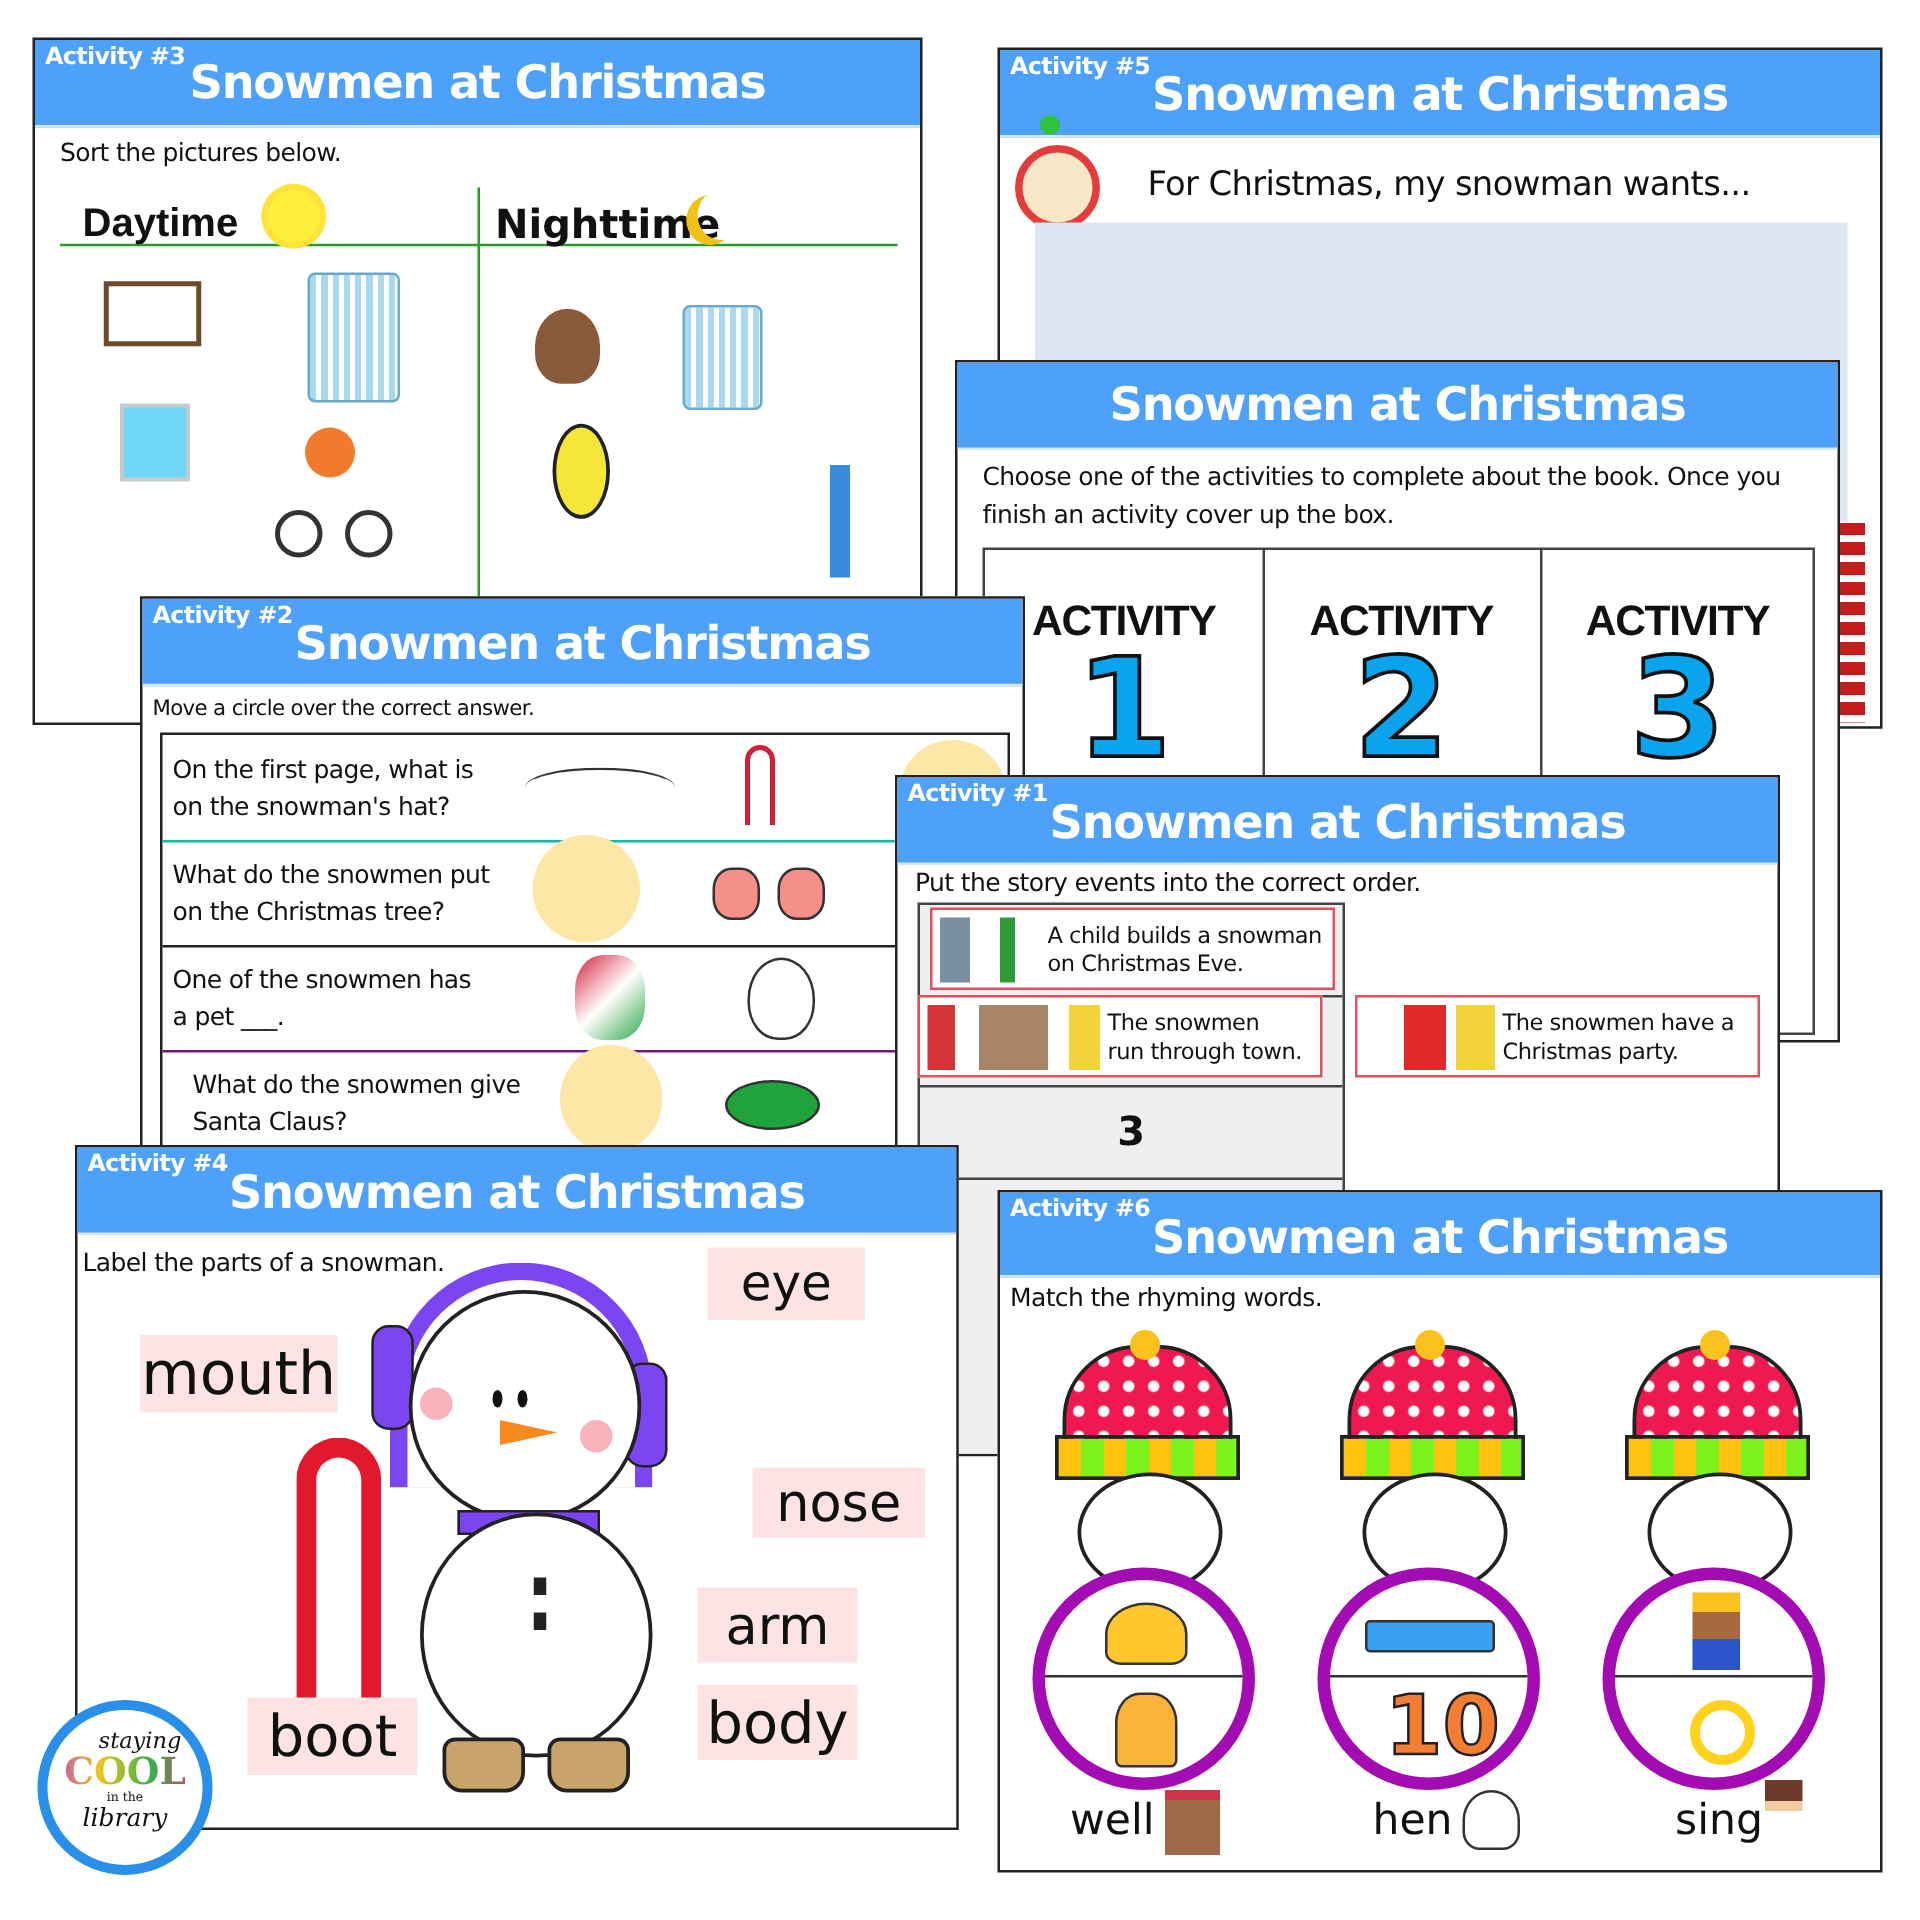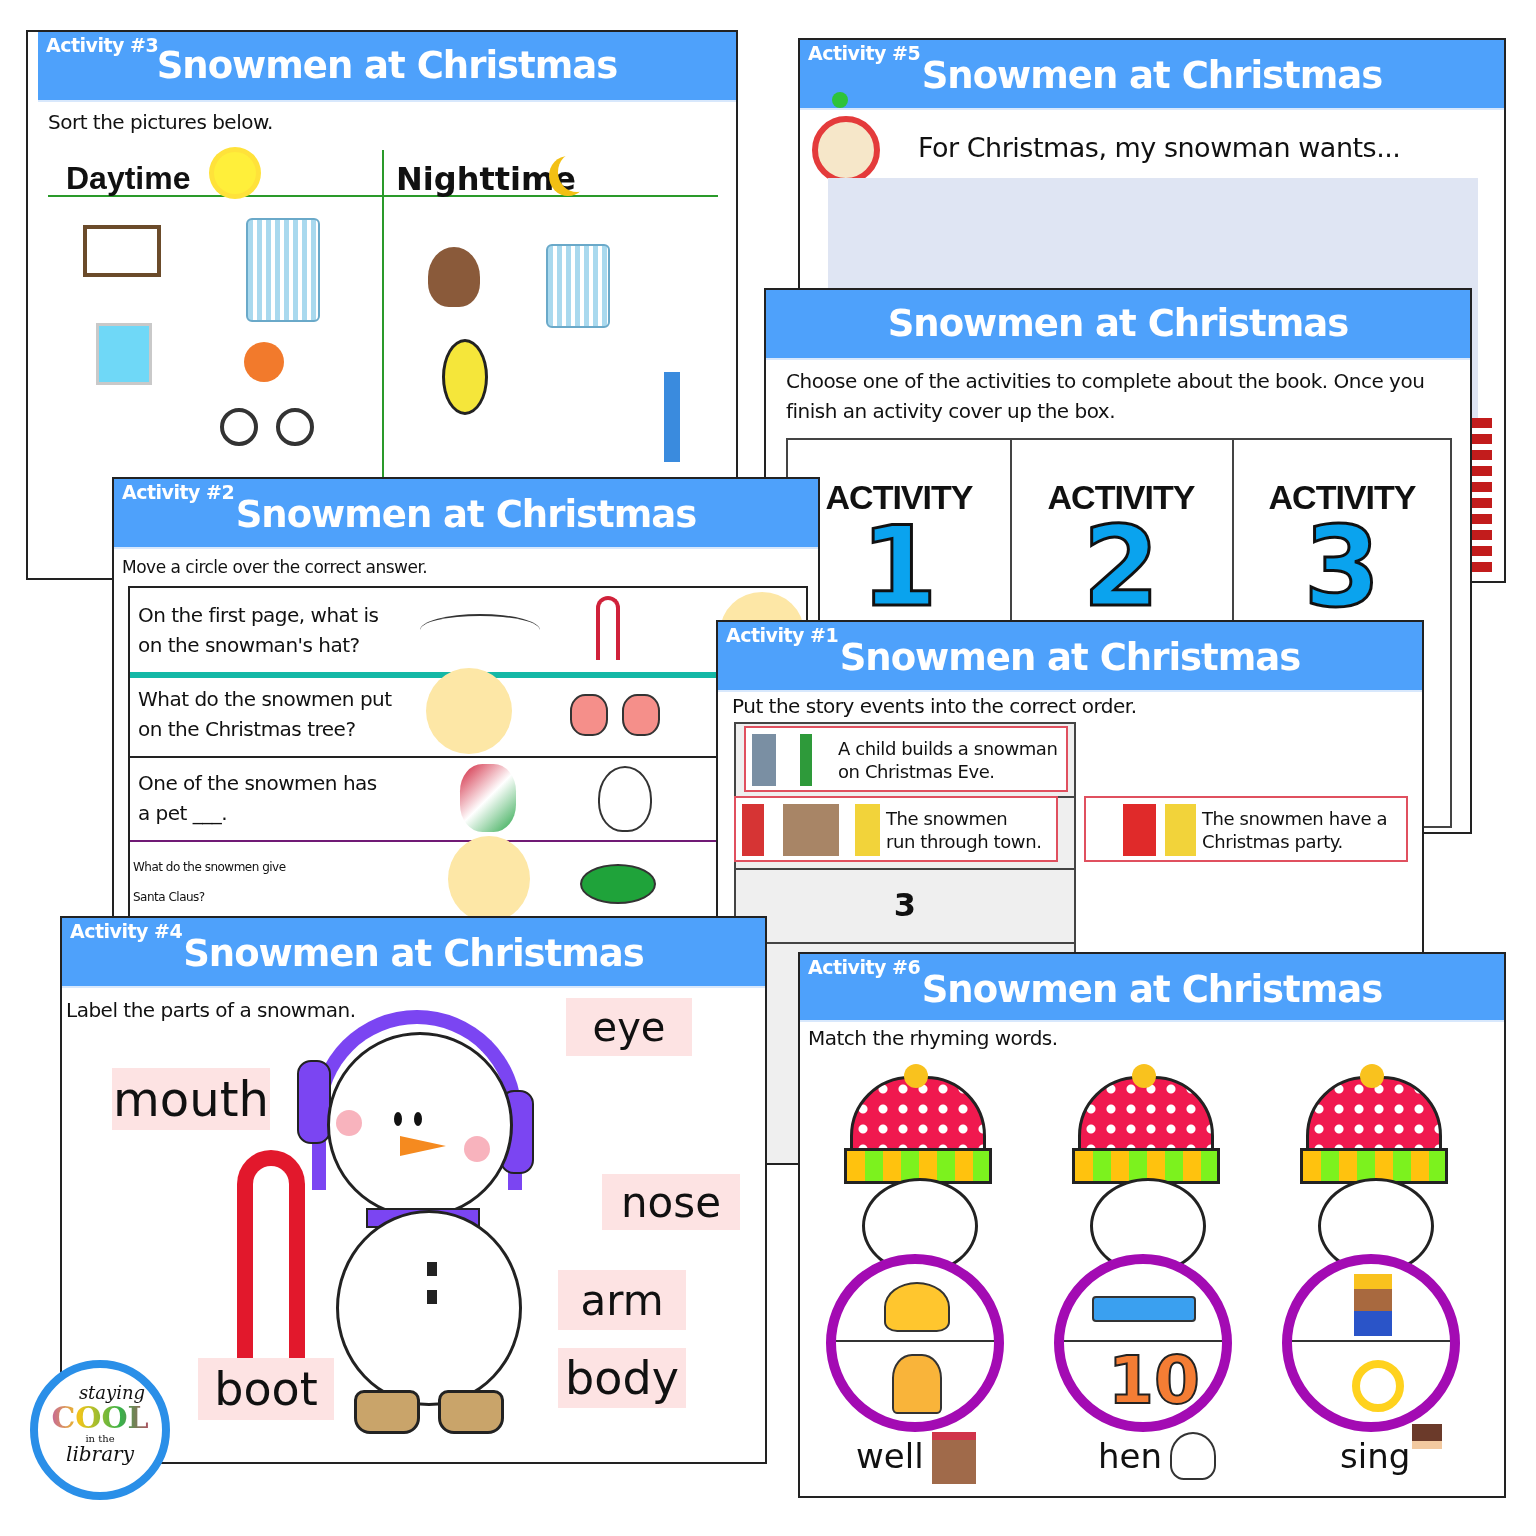--- a/index.html
+++ b/index.html
@@ -20,21 +20,21 @@
           font-family:"DejaVu Sans", sans-serif; font-size:18px; line-height:23px; letter-spacing:-0.4px; }
   .actcell { position:absolute; top:0; bottom:0; border-right:2px solid #444; text-align:center; }
   .actcell .w { font-family:Liberation Sans, sans-serif; font-weight:bold; font-size:34px; margin-top:38px; letter-spacing:-1px; }
   .actcell .n { font-family:"DejaVu Sans", sans-serif; font-weight:bold; font-size:110px; color:#0aa3ee;
                 -webkit-text-stroke:3px #111; line-height:100px; }
 </style>
 </head>
 <body>
 
 <div class="slide" style="left:26px;top:30px;width:712px;height:550px;">
-  <div class="hdr" style="height:68px;margin-left:10px;">
+  <div class="hdr" style="height:68px;">
     <span class="act">Activity #3</span>
     <span class="ttl" style="top:12px;">Snowmen at Christmas</span>
   </div>
   <div class="instr" style="left:20px;top:78px;">Sort the pictures below.</div>
   <div style="position:absolute;left:354px;top:118px;width:2px;height:440px;background:#2a9a2a;"></div>
   <div style="position:absolute;left:20px;top:163px;width:670px;height:2px;background:#2a9a2a;"></div>
   <div style="position:absolute;left:38px;top:128px;font-size:32px;font-weight:bold;font-family:Liberation Sans, sans-serif;">Daytime</div>
   <div style="position:absolute;left:186px;top:120px;width:42px;height:42px;border-radius:50%;background:#ffef3a;box-shadow:0 0 0 5px #ffe23a;"></div>
   <div style="position:absolute;left:368px;top:128px;font-size:32px;font-weight:bold;font-family:'DejaVu Sans',sans-serif;">Nighttime</div>
   <div style="position:absolute;left:530px;top:120px;width:38px;height:40px;border-radius:50%;box-shadow:-9px 4px 0 0 #f3c014;"></div>
@@ -97,21 +97,21 @@
   </div>
 </div>
 
 <div class="slide" style="left:112px;top:477px;width:708px;height:450px;">
   <div class="hdr" style="height:68px;">
     <span class="act">Activity #2</span>
     <span class="ttl" style="top:14px;">Snowmen at Christmas</span>
   </div>
   <div class="instr" style="left:8px;top:78px;font-size:17px;">Move a circle over the correct answer.</div>
   <div style="position:absolute;left:14px;top:107px;width:680px;height:340px;border:2px solid #222;box-sizing:border-box;">
-    <div style="position:absolute;left:0;top:0;width:100%;height:84px;border-bottom:6px solid #14b8a6;">
+    <div style="position:absolute;left:0;top:0;width:100%;height:84px;border-bottom:2px solid #14b8a6;">
       <div class="instr" style="left:8px;top:12px;font-size:20px;line-height:30px;">
         <div>On the first page, what is</div>
         <div>on the snowman's hat?</div>
       </div>
       <div style="position:absolute;left:290px;top:26px;width:120px;height:30px;border-top:2px solid #333;border-radius:50% 50% 0 0;"></div>
       <div style="position:absolute;left:466px;top:8px;width:24px;height:64px;border:4px solid #d0213a;border-bottom:none;border-radius:14px 14px 0 0;box-sizing:border-box;"></div>
       <div class="circle-hl" style="left:590px;top:4px;width:84px;height:80px;"></div>
     </div>
     <div style="position:absolute;left:0;top:84px;width:100%;height:84px;border-bottom:2px solid #222;">
       <div class="instr" style="left:8px;top:12px;font-size:20px;line-height:30px;">
@@ -126,21 +126,21 @@
     </div>
     <div style="position:absolute;left:0;top:168px;width:100%;height:84px;border-bottom:2px solid #701a75;">
       <div class="instr" style="left:8px;top:12px;font-size:20px;line-height:30px;">
         <div>One of the snowmen has</div>
         <div>a pet ___.</div>
       </div>
       <div style="position:absolute;left:330px;top:8px;width:56px;height:68px;background:linear-gradient(135deg,#d0213a,#fff,#2aa64a);border-radius:40%;"></div>
       <div style="position:absolute;left:468px;top:10px;width:50px;height:62px;border:2px solid #333;border-radius:50% 50% 45% 45%;background:#fff;"></div>
     </div>
     <div style="position:absolute;left:0;top:252px;width:100%;height:86px;">
-      <div class="instr" style="left:3px;top:12px;font-size:12px;line-height:30px;">
+      <div class="instr" style="left:24px;top:12px;font-size:20px;line-height:30px;">
         <div>What do the snowmen give</div>
         <div>Santa Claus?</div>
       </div>
       <div class="circle-hl" style="left:318px;top:-4px;width:82px;height:86px;"></div>
       <div style="position:absolute;left:450px;top:24px;width:72px;height:36px;border-radius:50%;background:#1fa33a;border:2px solid #333;"></div>
     </div>
   </div>
 </div>
 
 <div class="slide" style="left:716px;top:620px;width:708px;height:545px;">

